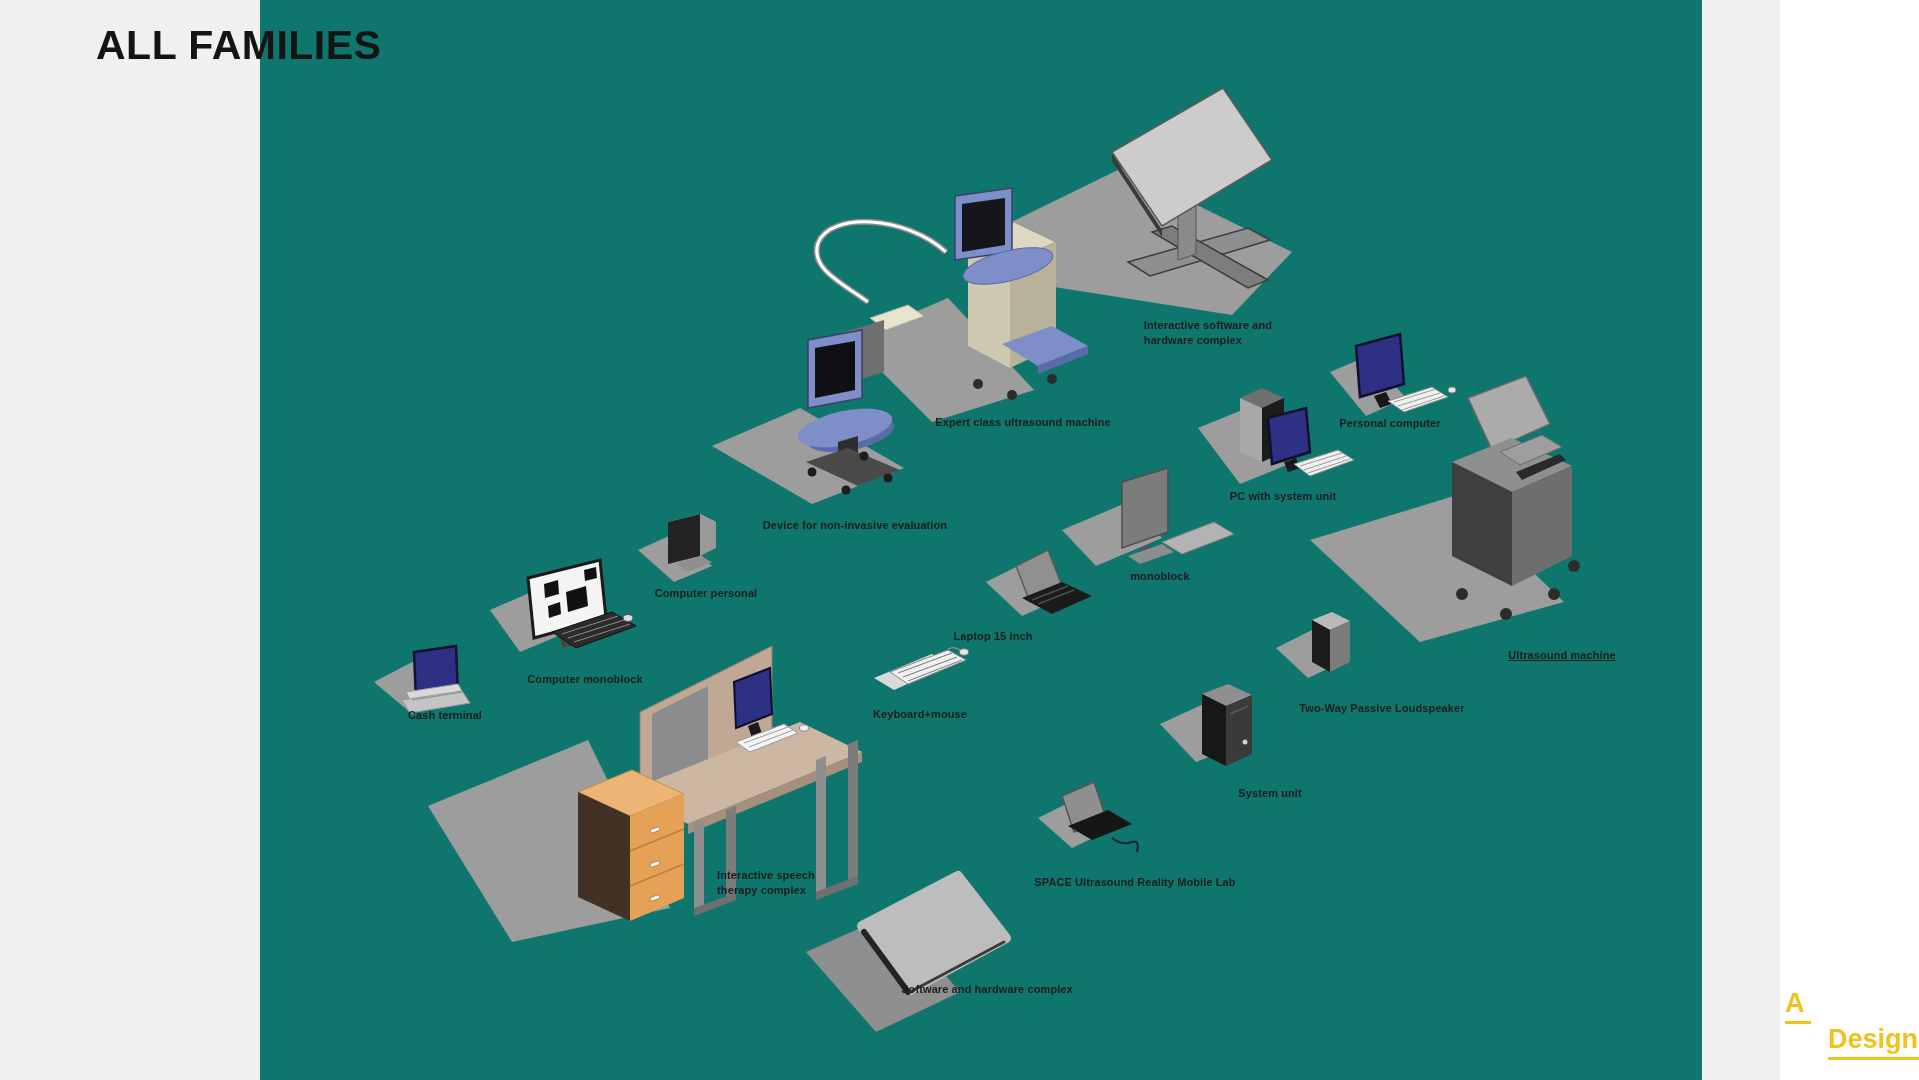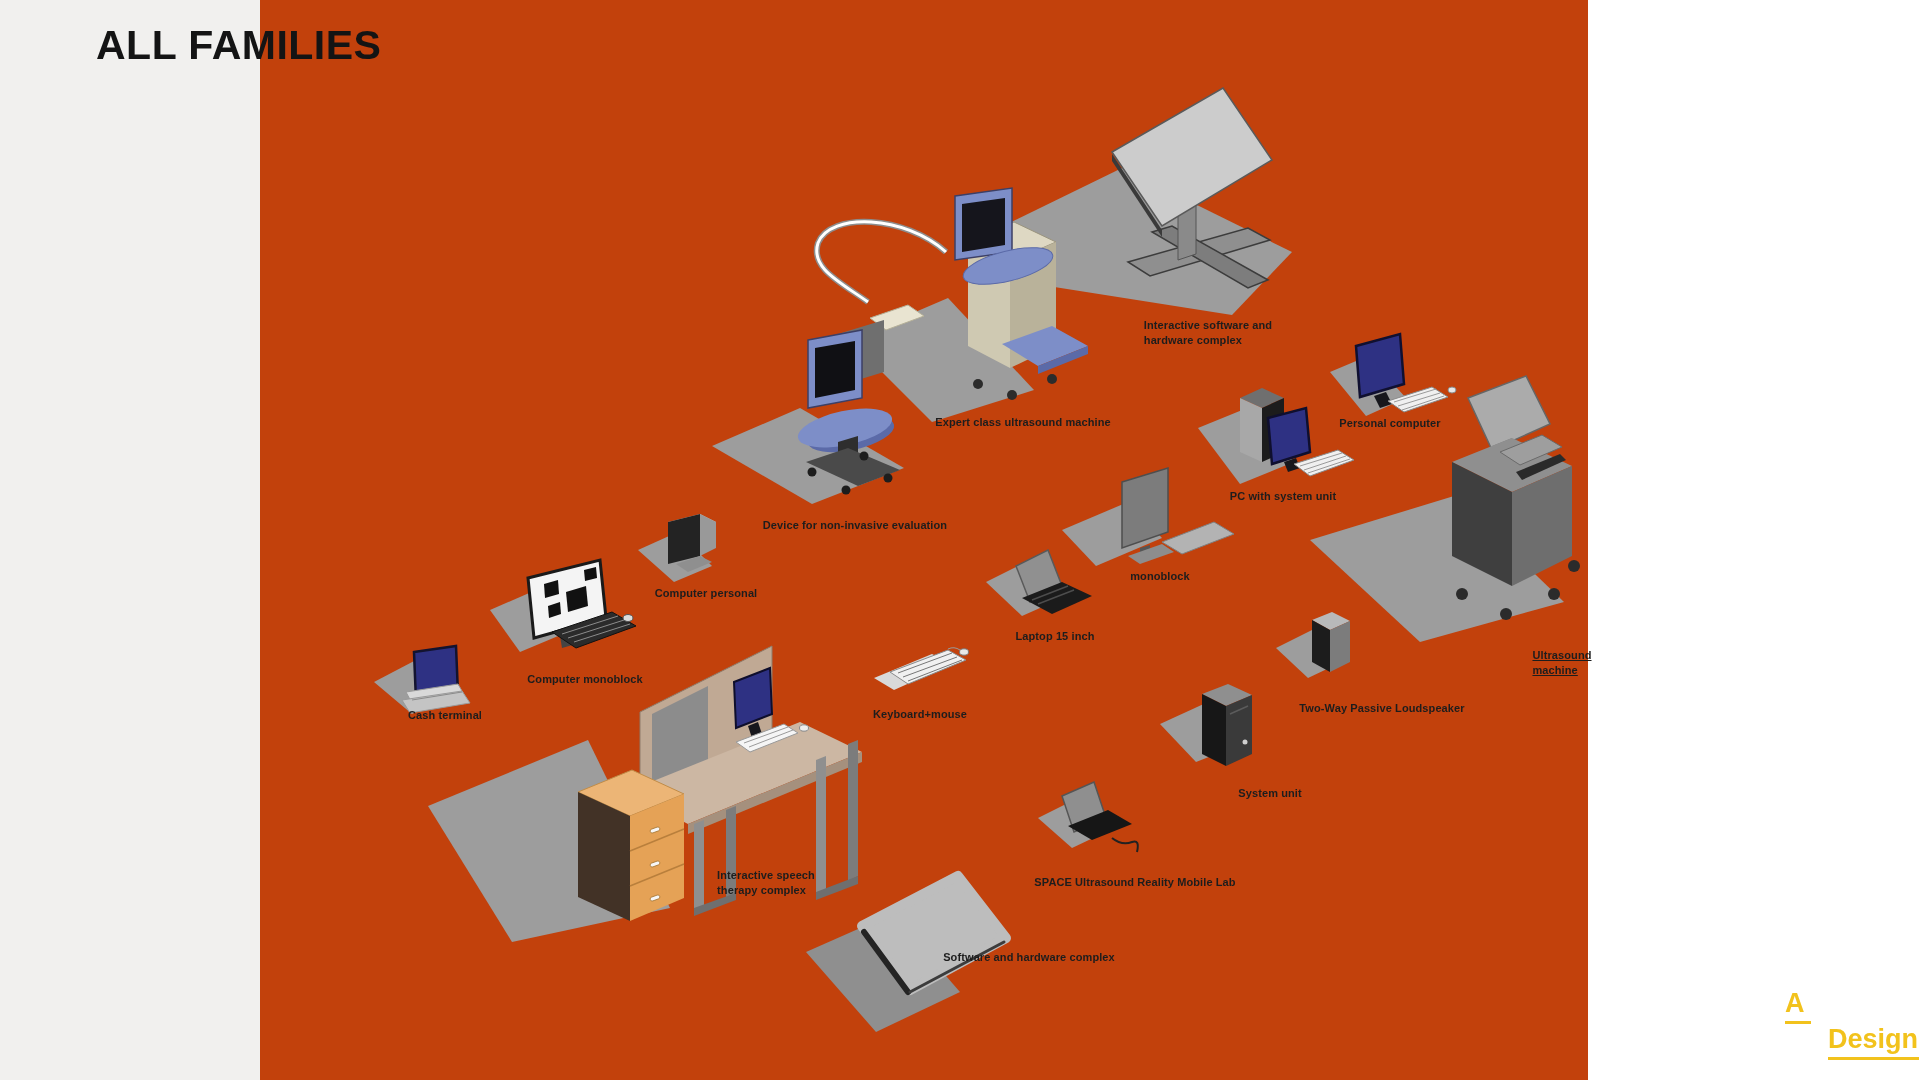--- a/index.html
+++ b/index.html
@@ -1,18 +1,18 @@
 <!DOCTYPE html>
 <html style="--accent: #f2c21c;"><head>
 <meta charset="utf-8">
 <style>
   * { margin:0; padding:0; box-sizing:border-box; }
   html,body { width:1919px; height:1080px; overflow:hidden; }
   body { font-family:"Liberation Sans","DejaVu Sans",sans-serif; background:#ffffff; }
-  .stage { position:relative; width:1588px; height:1080px; background:#c2410c; }
+  .stage { position:relative; width:1780px; height:1080px; background:#0f766e; }
   .side-strip { position:absolute; top:0; bottom:0; background:#f1f0ee; }
   .side-strip.left { left:0; width:260px; }
   .side-strip.right { left:1702px; right:0; }
   .page-title {
     position:absolute; left:96px; top:22px;
     font-size:41px; font-weight:700; letter-spacing:0.5px;
     color:#141414; z-index:5;
   }
   .scene { position:absolute; left:0; top:0; z-index:2; }
   .label {
@@ -229,29 +229,29 @@
   </svg>
 
   <div class="label" style="left:1208px; top:318px;">Interactive software and
 hardware complex</div>
   <div class="label" style="left:1023px; top:415px;">Expert class ultrasound machine</div>
   <div class="label" style="left:1390px; top:416px;">Personal computer</div>
   <div class="label" style="left:1283px; top:489px;">PC with system unit</div>
   <div class="label" style="left:855px; top:518px;">Device for non-invasive evaluation</div>
   <div class="label" style="left:1160px; top:569px;">monoblock</div>
   <div class="label" style="left:706px; top:586px;">Computer personal</div>
-  <div class="label" style="left:1051px; top:629px;padding-left:8px;">Laptop 15 inch</div>
+  <div class="label" style="left:989px; top:629px;padding-left:8px;">Laptop 15 inch</div>
   <div class="label" style="left:1562px; top:648px;text-decoration:underline;">Ultrasound machine</div>
   <div class="label" style="left:585px; top:672px;">Computer monoblock</div>
   <div class="label" style="left:920px; top:707px;">Keyboard+mouse</div>
   <div class="label" style="left:1382px; top:701px;">Two-Way Passive Loudspeaker</div>
   <div class="label" style="left:445px; top:708px;">Cash terminal</div>
   <div class="label" style="left:1270px; top:786px;">System unit</div>
   <div class="label" style="left:766px; top:868px;">Interactive speech
 therapy complex</div>
   <div class="label" style="left:1135px; top:875px;">SPACE Ultrasound Reality Mobile Lab</div>
-  <div class="label" style="left:987px; top:950px;margin-left:42px;">Software and hardware complex</div>
+  <div class="label" style="left:987px; top:982px;">Software and hardware complex</div>
 
   <div class="logo">
     <span class="l1">A</span><br>
     <span class="l2">Design</span>
   </div>
 </div>
 
 </body></html>

